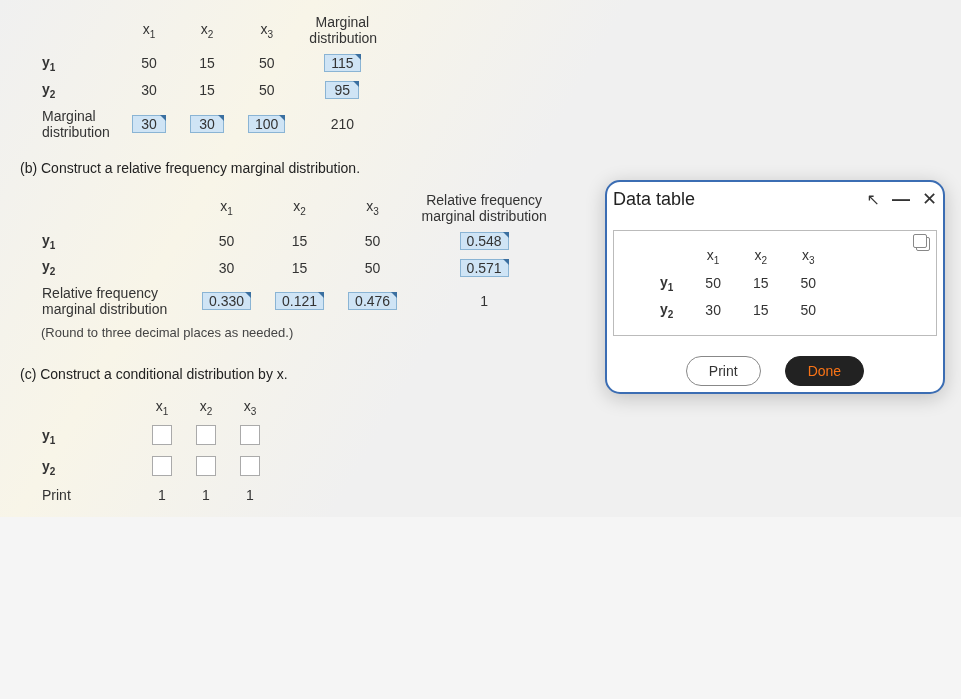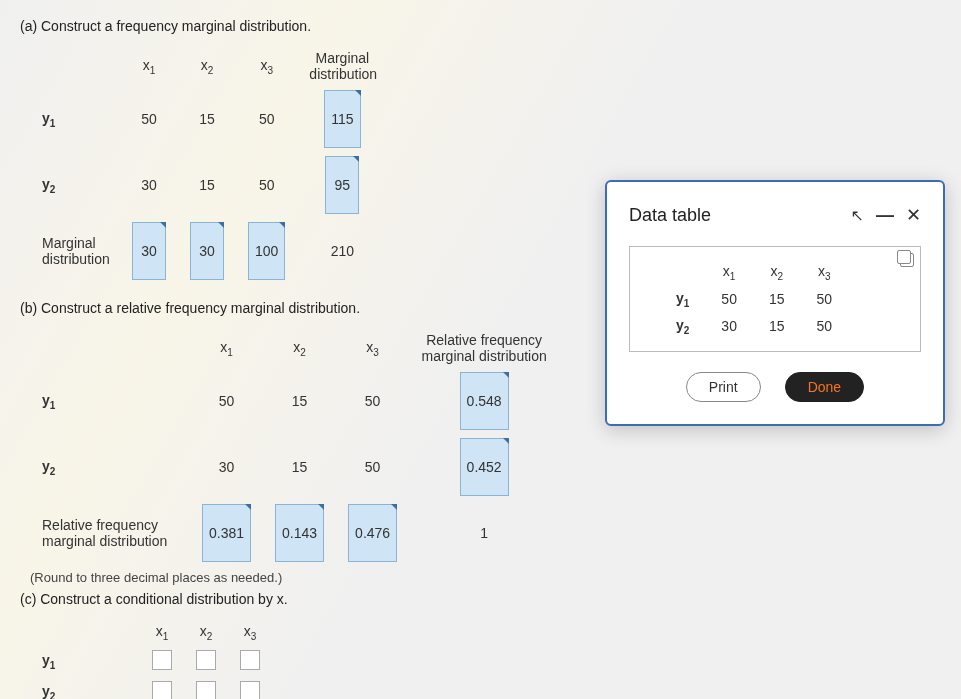--- a/index.html
+++ b/index.html
@@ -18,21 +18,21 @@
     background: linear-gradient(120deg, #f0f0f0 0%, #f8f5e8 25%, #f0f0f0 50%);
   }
   .section-title { font-size: 14px; color: #222; margin: 8px 0 12px 0; font-weight: normal; }
   table { border-collapse: collapse; }
   td, th { padding: 4px 12px; text-align: center; font-weight: normal; font-size: 14px; }
   .row-label { font-weight: bold; text-align: left; }
   .sub { font-size: 10px; vertical-align: sub; }
   .answer-box {
     background: #cfe4f5;
     border: 1px solid #8ab4d4;
-    padding: 20px 6px;
+    padding: 0 6px;
     display: inline-block;
     min-width: 34px;
     position: relative;
   }
   .answer-box::after {
     content: "";
     position: absolute;
     top: -1px; right: -1px;
     border-top: 6px solid #3a6fa0;
     border-left: 6px solid transparent;
@@ -50,23 +50,23 @@
   .table-c { margin-left: 10px; margin-top: 8px; }
   .header-cell { font-weight: normal; }
 
   .modal {
     position: absolute;
     top: 180px;
     left: 605px;
     width: 340px;
     background: #fff;
     border: 2px solid #3b6db3;
-    border-radius: 6px;
+    border-radius: 15px;
     box-shadow: 0 4px 20px rgba(0,0,0,.2);
-    padding: 22px;
+    padding: 6px;
   }
   .modal-header { display: flex; justify-content: space-between; align-items: center; margin-bottom: 20px; }
   .modal-title { font-size: 18px; color: #222; }
   .modal-ctrls { display: flex; gap: 12px; align-items: center; font-size: 18px; color: #333; }
   .cursor-icon { font-size: 16px; }
   .modal-inner {
     border: 1px solid #bbb;
     padding: 12px 18px 12px 30px;
     margin-bottom: 20px;
     position: relative;
@@ -91,21 +91,20 @@
     cursor: pointer;
   }
   .btn-print { background: #fff; border: 1px solid #888; color: #333; }
   .btn-done { background: #222; border: 1px solid #222; color: #f97316; }
 </style>
 </head>
 <body>
 
 <div class="page">
 
-  <div class="section-title">(a) Construct a frequency marginal distribution.</div>
   <table class="table-a">
     <tbody>
         <tr>
       <td></td>
       <td class="header-cell"><span>x</span><span class="sub">1</span></td>
       <td class="header-cell"><span>x</span><span class="sub">2</span></td>
       <td class="header-cell"><span>x</span><span class="sub">3</span></td>
       <td class="header-cell" style="max-width:90px">Marginal distribution</td>
     </tr>
     <tr>
@@ -147,34 +146,34 @@
       <td>50</td>
       <td>15</td>
       <td>50</td>
       <td><span class="answer-box">0.548</span></td>
     </tr>
     <tr>
       <td class="row-label"><span>y</span><span class="sub">2</span></td>
       <td>30</td>
       <td>15</td>
       <td>50</td>
-      <td><span class="answer-box">0.452</span></td>
+      <td><span class="answer-box">0.571</span></td>
     </tr>
     <tr>
       <td class="row-label" style="max-width:160px;font-weight:normal;text-align:left">Relative frequency marginal distribution</td>
-      <td><span class="answer-box">0.381</span></td>
-      <td><span class="answer-box">0.143</span></td>
+      <td><span class="answer-box">0.330</span></td>
+      <td><span class="answer-box">0.121</span></td>
       <td><span class="answer-box">0.476</span></td>
       <td>1</td>
     </tr>
   </tbody>
     </table>
-  <div class="note" style="margin-left:10px">(Round to three decimal places as needed.)</div>
-
-  <div class="section-title" style="margin-top:6px">(c) Construct a conditional distribution by x.</div>
+  <div class="note" style="margin-left:21px">(Round to three decimal places as needed.)</div>
+
+  <div class="section-title" style="margin-top:26px">(c) Construct a conditional distribution by x.</div>
   <table class="table-c">
     <tbody>
         <tr>
       <td style="width:110px"></td>
       <td class="header-cell"><span>x</span><span class="sub">1</span></td>
       <td class="header-cell"><span>x</span><span class="sub">2</span></td>
       <td class="header-cell"><span>x</span><span class="sub">3</span></td>
     </tr>
     <tr>
       <td class="row-label"><span>y</span><span class="sub">1</span></td>

